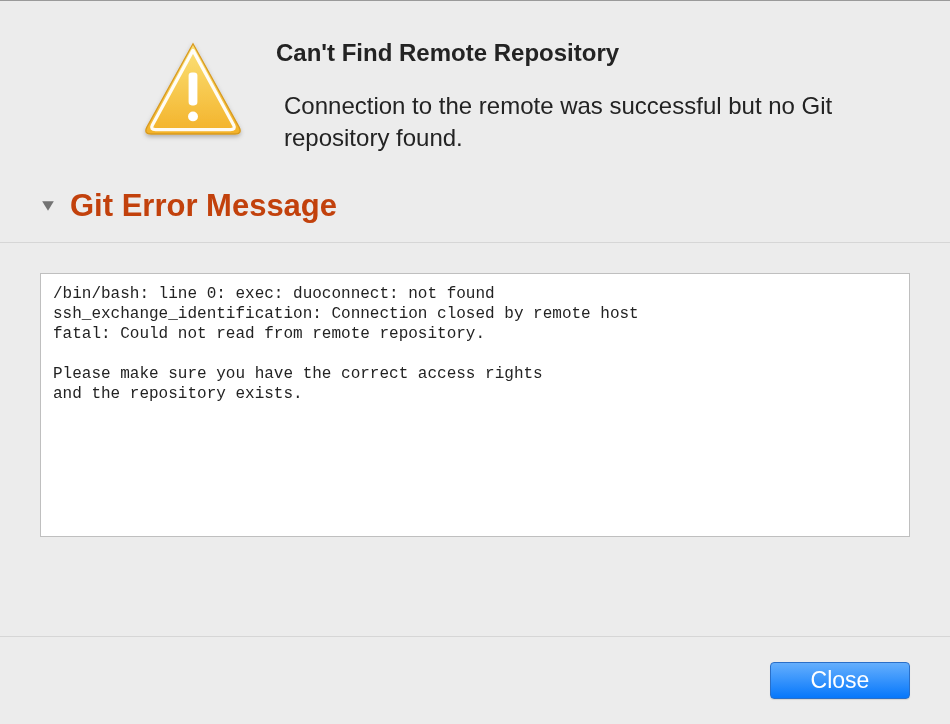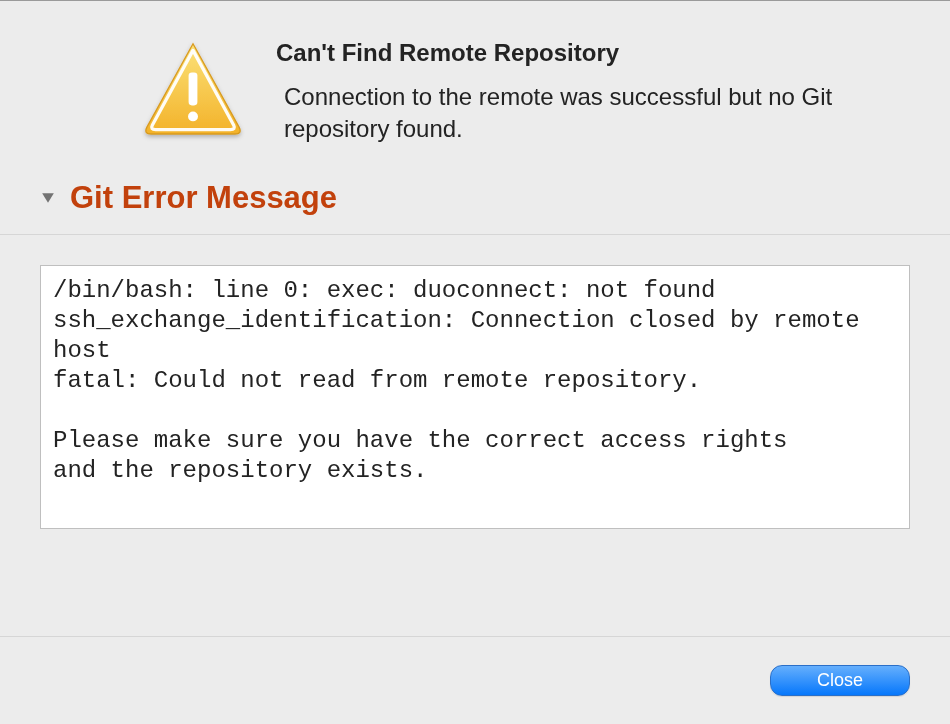--- a/index.html
+++ b/index.html
@@ -42,21 +42,21 @@
     
     .header-text {
       flex: 1;
       padding-top: 4px;
     }
     
     .dialog-title {
       font-size: 24px;
       font-weight: 700;
       color: #232323;
-      margin-bottom: 14px;
+      margin-bottom: 23px;
     }
     
     .dialog-message {
       font-size: 24px;
       font-weight: 400;
       color: #232323;
       line-height: 1.32;
       margin-left: 8px;
     }
     
@@ -96,21 +96,21 @@
     .error-box {
       background: #ffffff;
       border: 1px solid #bfbfbf;
       padding: 10px 12px;
       height: 264px;
       overflow: auto;
     }
     
     .error-text {
       font-family: "Menlo", "Monaco", "Courier New", monospace;
-      font-size: 24px;
+      font-size: 16px;
       color: #232323;
       white-space: pre-wrap;
       line-height: 1.25;
     }
     
     .footer-section {
       position: absolute;
       bottom: 0;
       left: 0;
       right: 0;
@@ -119,23 +119,23 @@
       border-top: 1px solid #d6d6d6;
       display: flex;
       justify-content: flex-end;
       align-items: center;
       padding: 0 40px;
     }
     
     .close-button {
       background: linear-gradient(to bottom, #65affd 0%, #0677fb 100%);
       border: 0.5px solid #2a6fc8;
-      border-radius: 12px;
+      border-radius: 4px;
       color: #ffffff;
-      font-size: 18px;
+      font-size: 23px;
       font-weight: 400;
       padding: 4px 32px;
       min-width: 140px;
       cursor: default;
       font-family: inherit;
       box-shadow: 0 1px 1px rgba(0,0,0,0.1);
     }
   </style>
 </head>
 <body>

